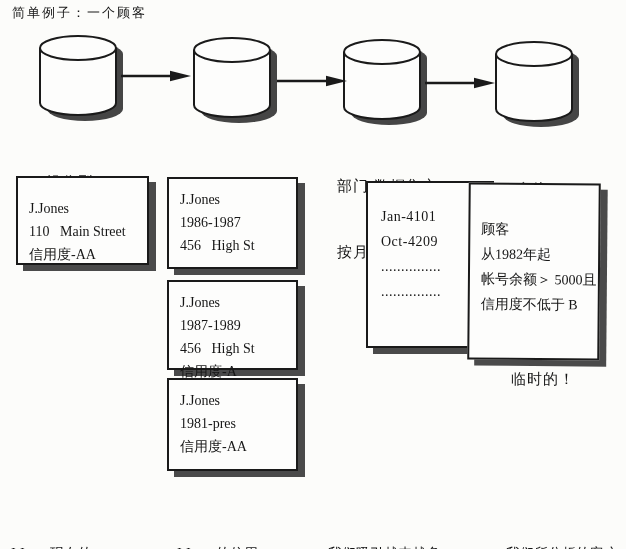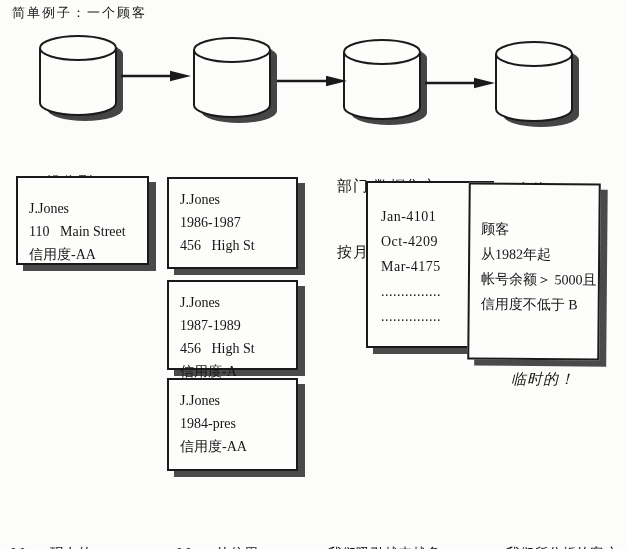--- a/index.html
+++ b/index.html
@@ -38,21 +38,21 @@
   .c-op .card-line{line-height:23px;}
   .c-w{left:167px;width:131px;padding:9px 0 0 11px;}
   .c-w .card-line{line-height:23px;}
   .c-w1{top:177px;height:92px;}
   .c-w2{top:280px;height:90px;}
   .c-w3{top:378px;height:93px;}
   .c-dm{left:318px;top:181px;width:128px;height:167px;padding:21px 0 0 13px;margin-left:48px;}
   .c-dm .card-line{line-height:25px;letter-spacing:.5px;}
   .c-ind{left:468px;top:183px;width:132px;height:177px;padding:32px 0 0 11px;transform:rotate(.5deg);}
   .c-ind .card-line{line-height:25px;}
-  .temp-caption{position:absolute;left:511px;top:370px;font-size:15px;letter-spacing:1px;font-style:italic;}
+  .temp-caption{position:absolute;left:511px;top:370px;font-size:15px;letter-spacing:1px;}
   .question{position:absolute;font-size:14px;line-height:25px;white-space:pre;}
   .q-1{left:10px;top:491px;}
   .q-2{left:176px;top:491px;}
   .q-3{left:328px;top:491px;}
   .q-4{left:506px;top:491px;}
 </style>
 </head>
 <body>
 
 <div id="canvas">
@@ -127,28 +127,27 @@
     <div class="card-line">456   High St</div>
   </div>
   <div class="card c-w c-w2">
     <div class="card-line">J.Jones</div>
     <div class="card-line">1987-1989</div>
     <div class="card-line">456   High St</div>
     <div class="card-line">信用度-A</div>
   </div>
   <div class="card c-w c-w3">
     <div class="card-line">J.Jones</div>
-    <div class="card-line">1984-pres</div>
+    <div class="card-line">1981-pres</div>
     <div class="card-line">信用度-AA</div>
   </div>
 
   <div class="card c-dm">
     <div class="card-line">Jan-4101</div>
     <div class="card-line">Oct-4209</div>
-    <div class="card-line">Mar-4175</div>
     <div class="card-line">...............</div>
     <div class="card-line">...............</div>
   </div>
 
   <div class="card c-ind">
     <div class="card-line">顾客</div>
     <div class="card-line">从1982年起</div>
     <div class="card-line">帐号余额＞ 5000且</div>
     <div class="card-line">信用度不低于 B</div>
   </div>

